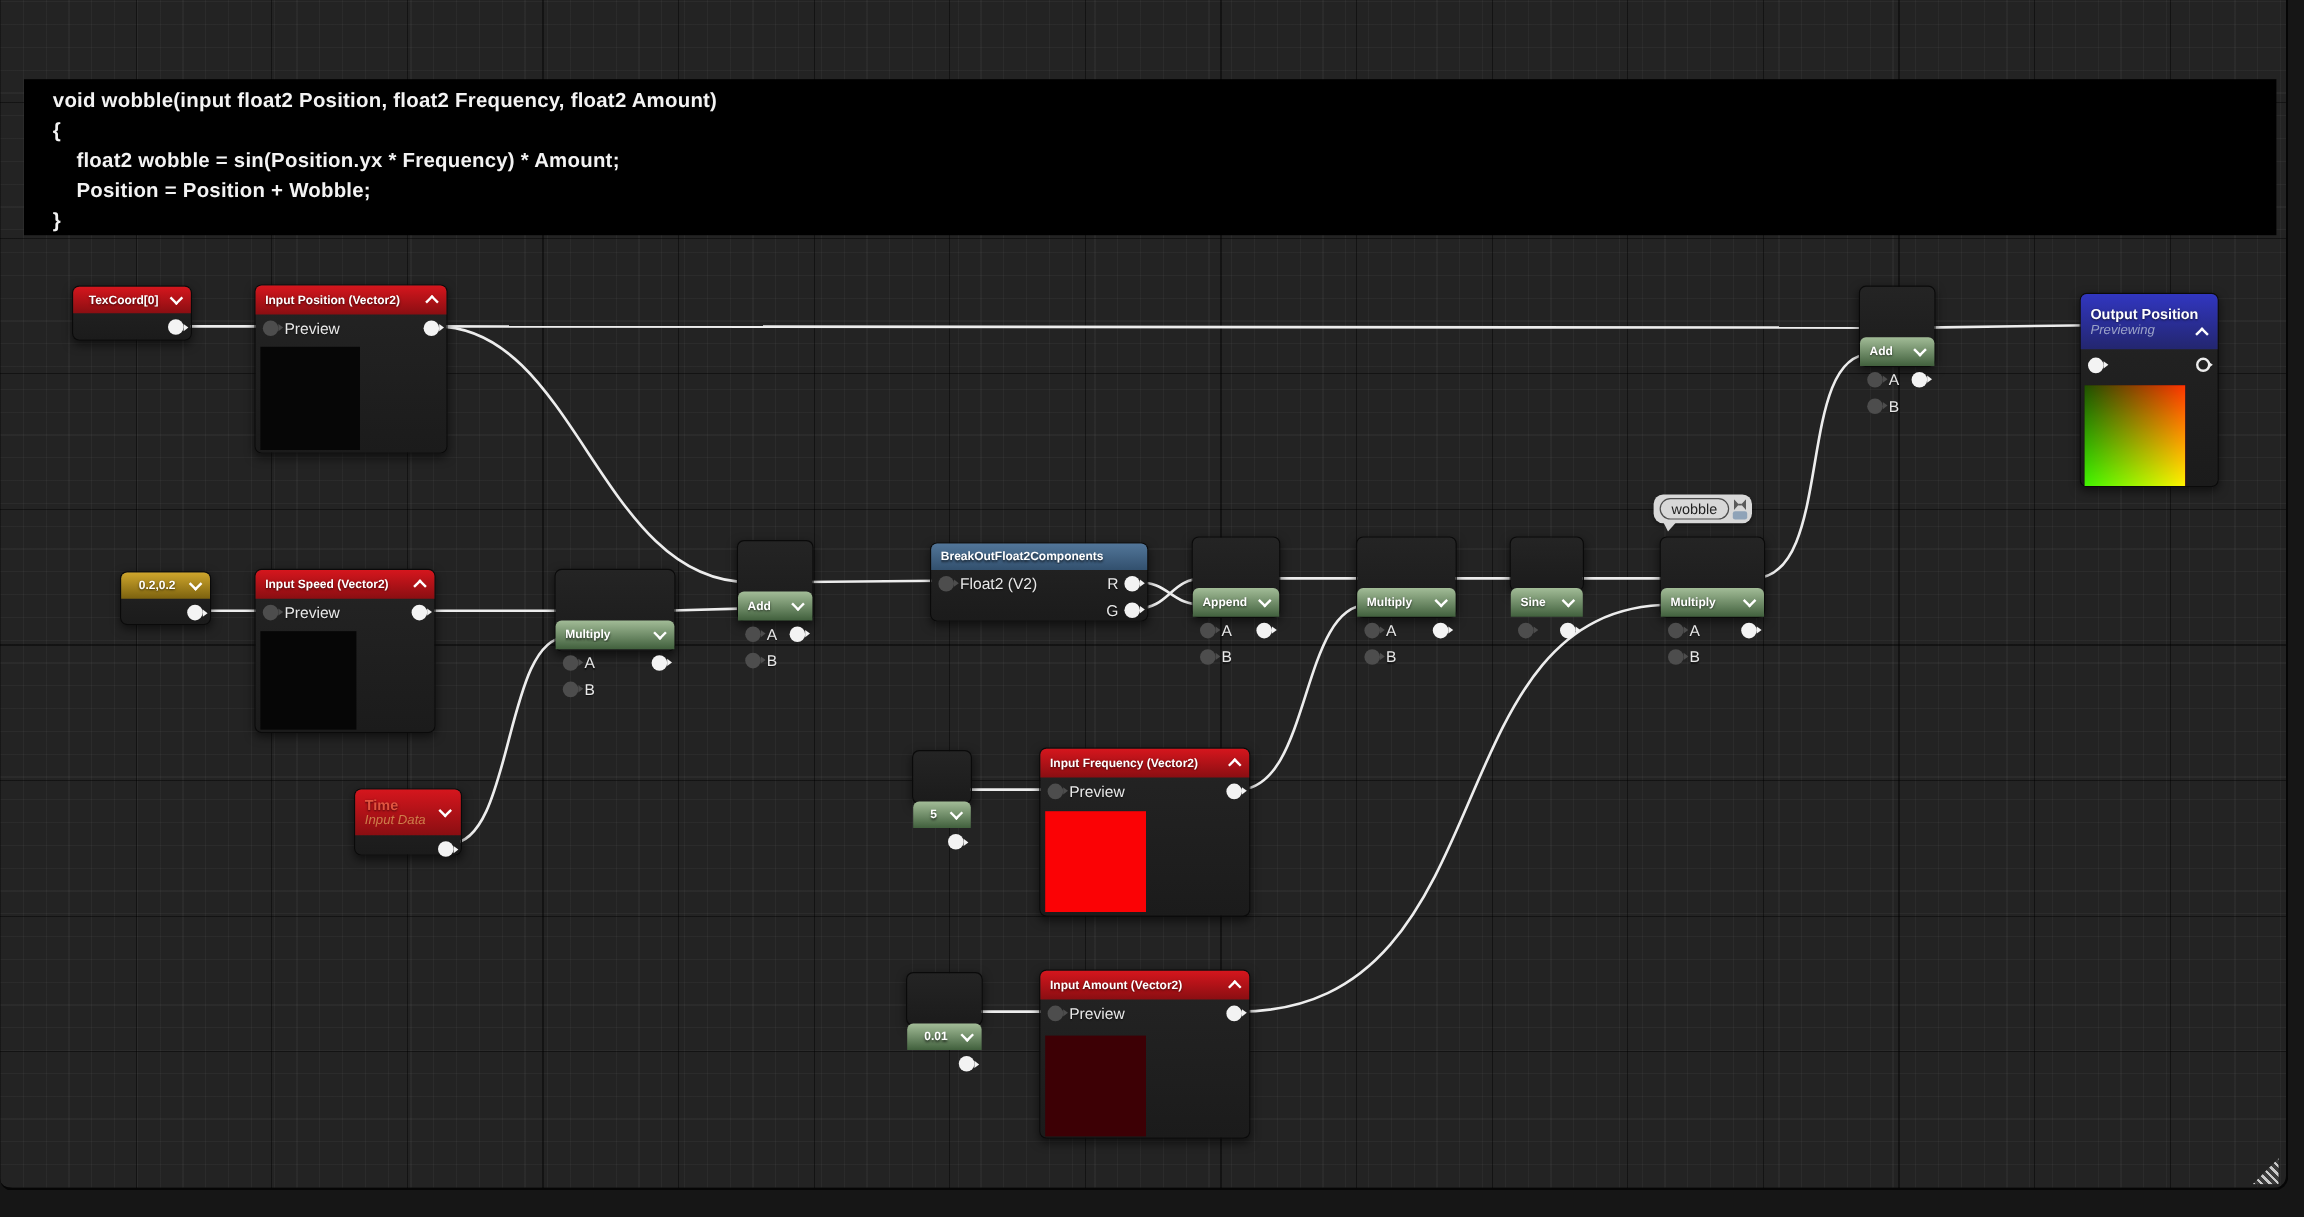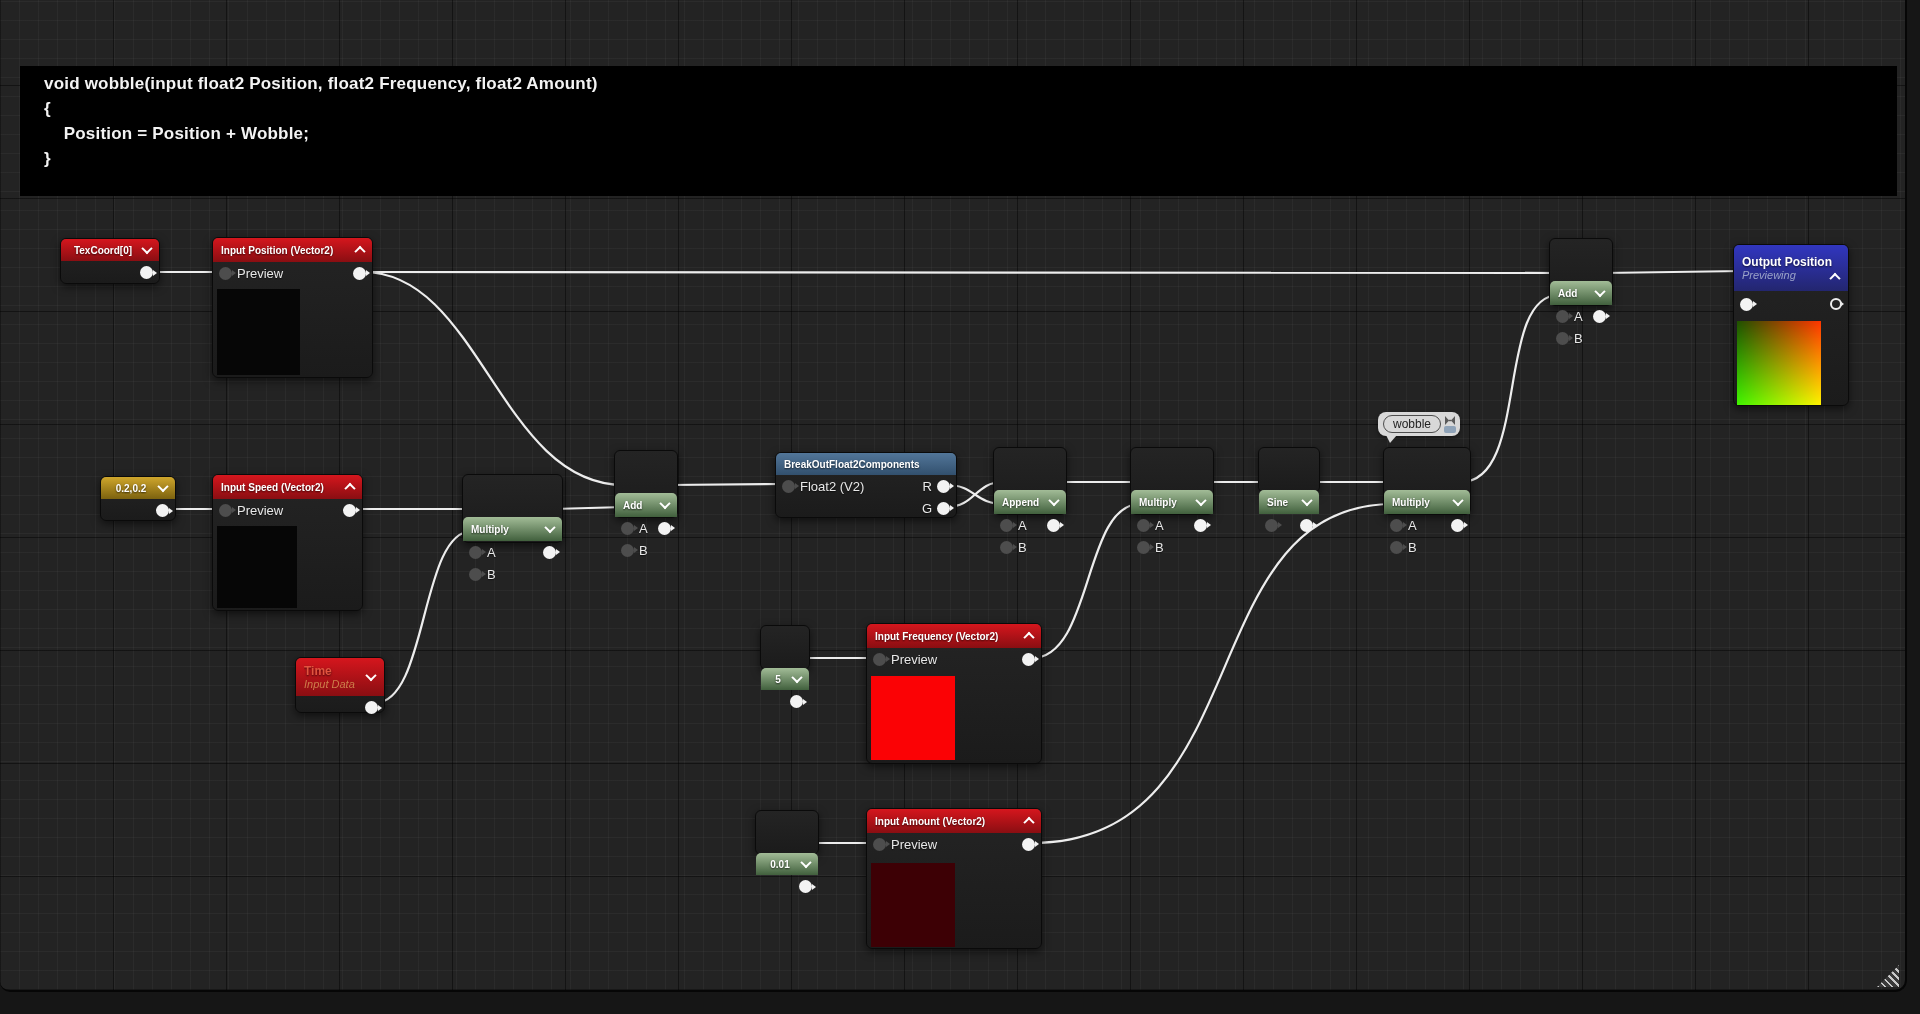--- a/index.html
+++ b/index.html
@@ -412,18 +412,19 @@
           <path d="M1 0 L5 4.5 L1 9 Z M11 0 L7 4.5 L11 9 Z" fill="#5a5a5a"></path>
           <rect x="4.5" y="3.8" width="3" height="1.4" fill="#5a5a5a"></rect>
         </svg>
         <span class="bubble-badge"></span>
       </span>
     </div>
 
     <div id="code-overlay">
         <div class="code-line">void wobble(input float2 Position, float2 Frequency, float2 Amount)</div>
         <div class="code-line">{</div>
+        <div class="code-line">    float2 wobble = sin(Position.yx * Frequency) * Amount;</div>
         <div class="code-line">    Position = Position + Wobble;</div>
         <div class="code-line">}</div>
       </div>
     <div id="resize-grip"></div>
   </div>
 </div>
 
 </body></html>

